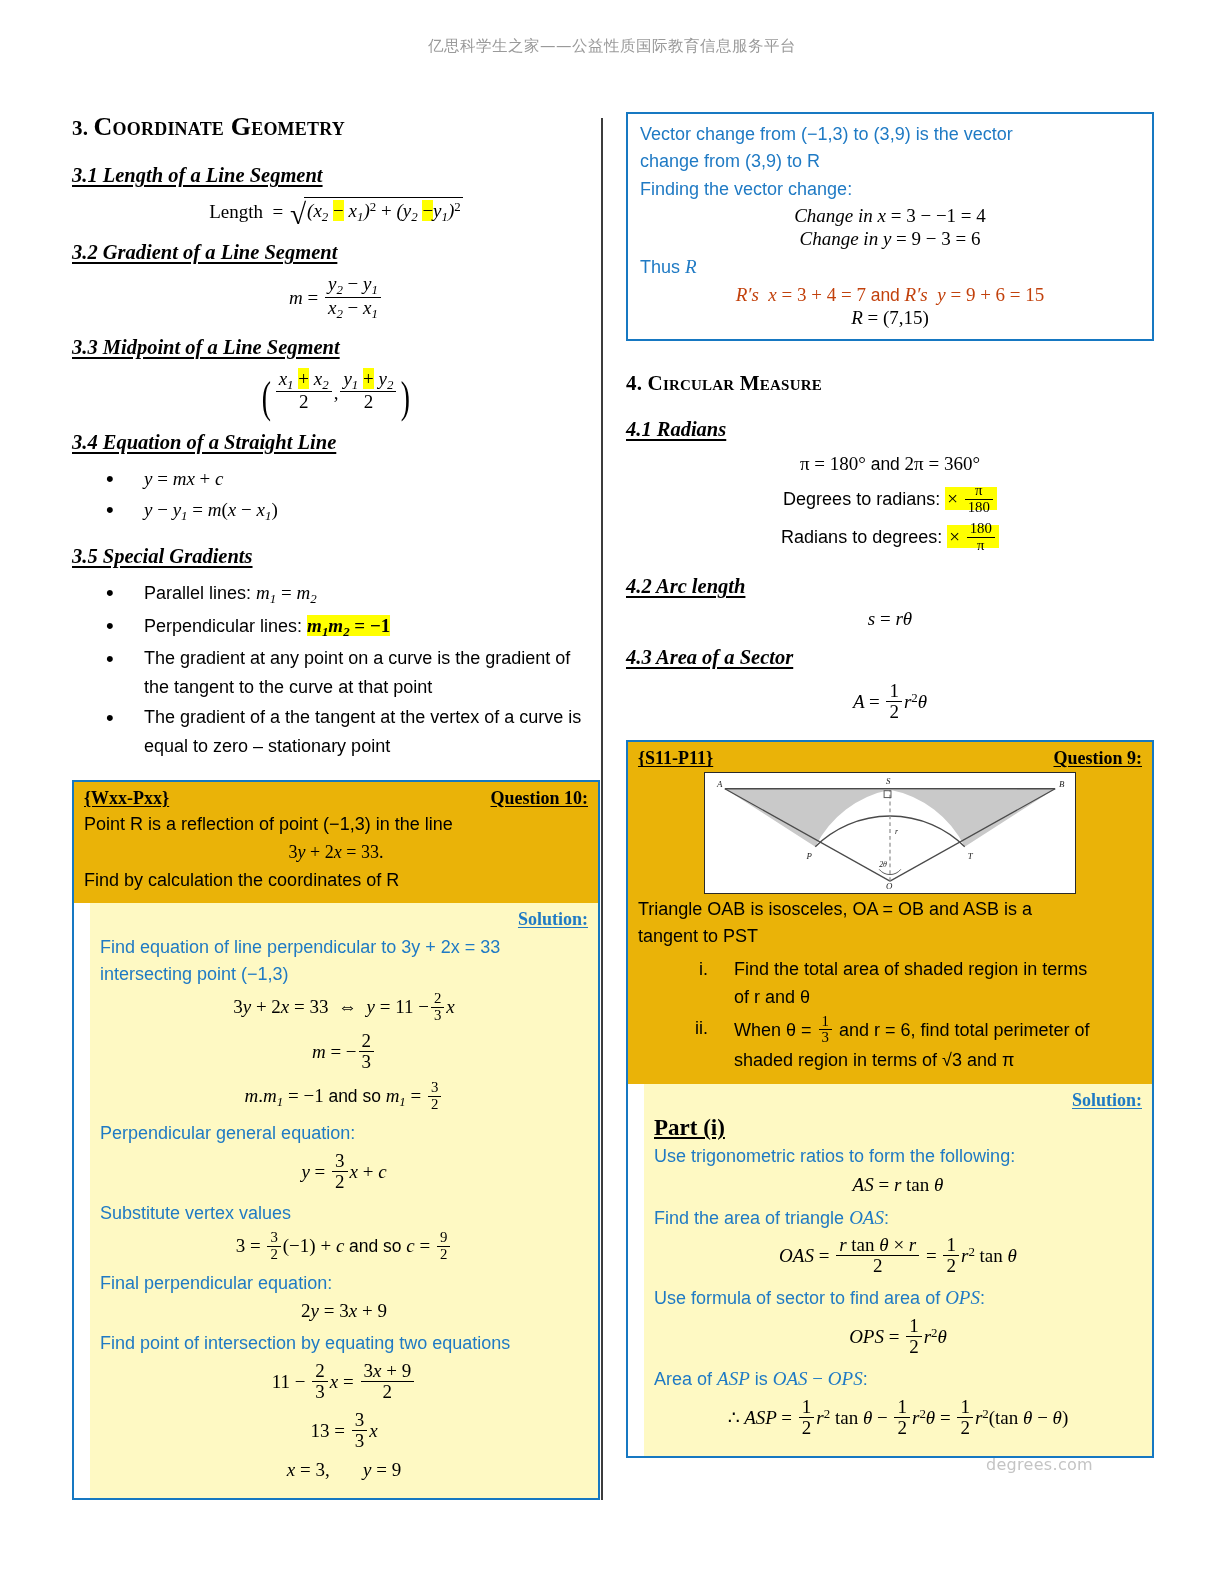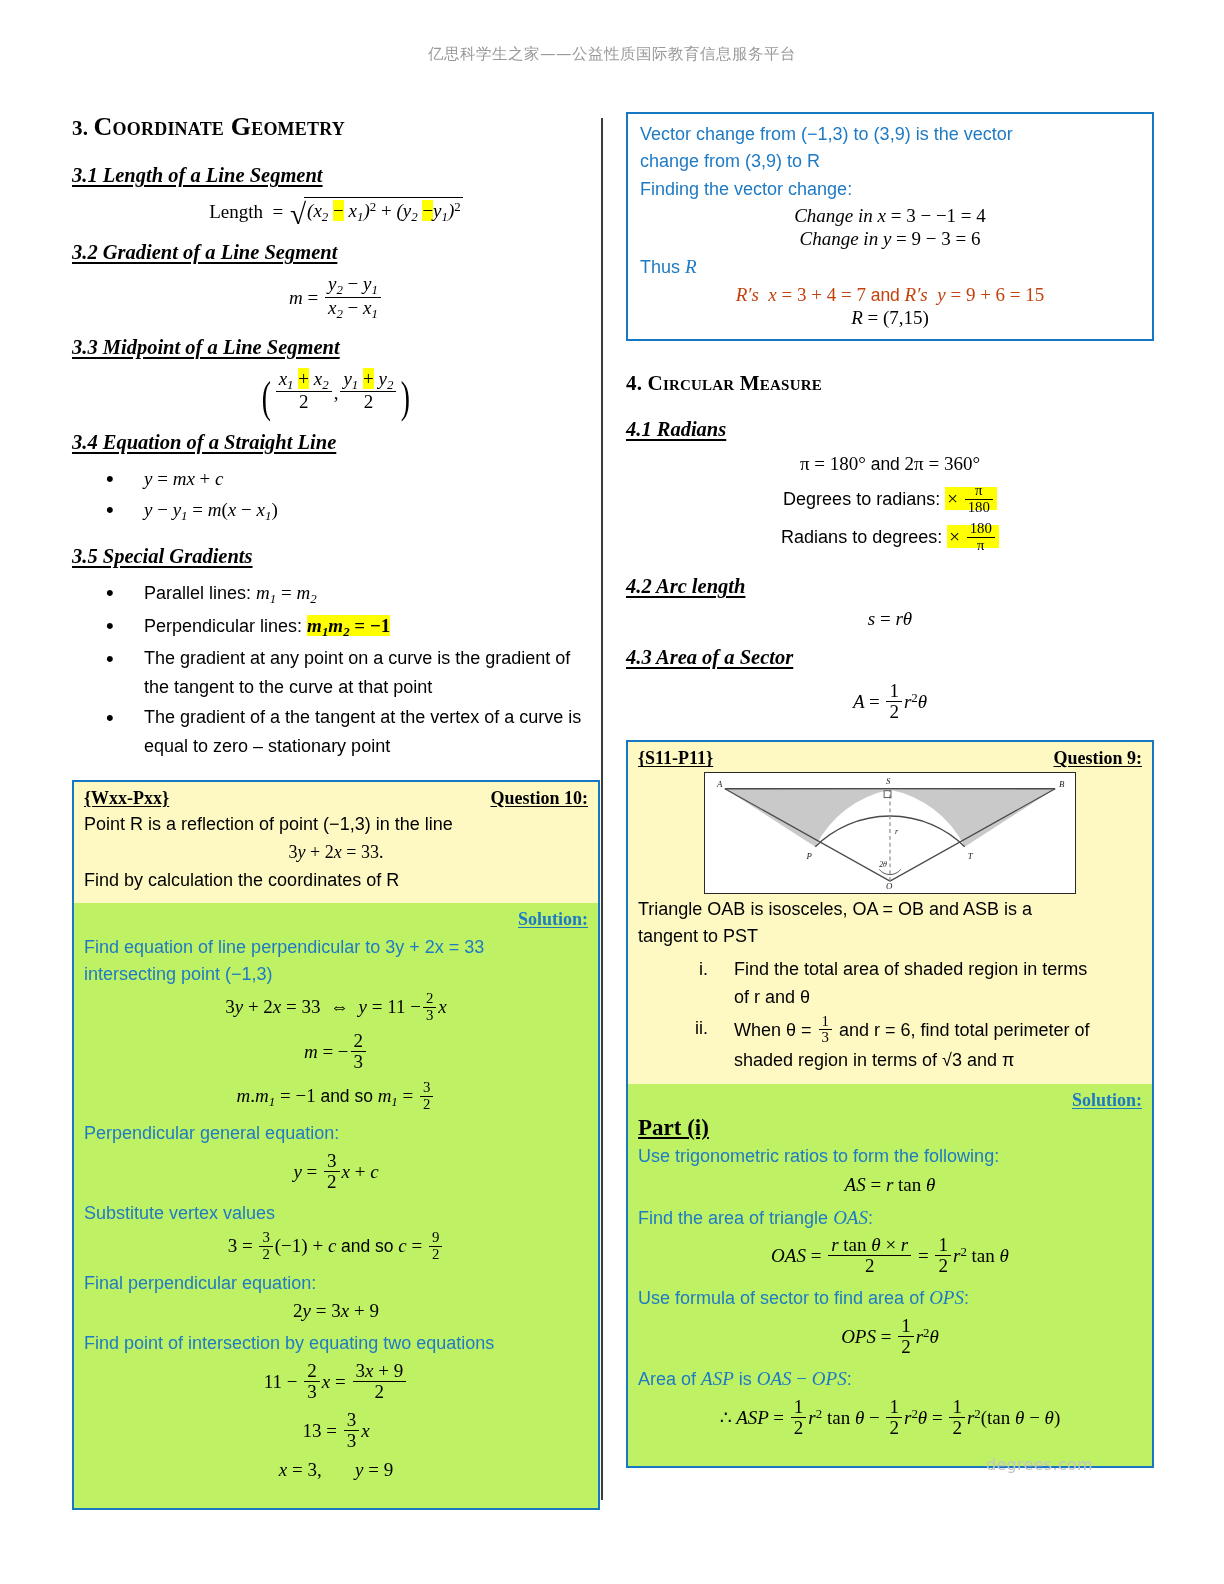--- a/index.html
+++ b/index.html
@@ -18,21 +18,21 @@
   .page {
     position: relative;
     width: 1224px;
     height: 1584px;
     box-sizing: border-box;
   }
 
   
   .site-header {
     position: absolute;
-    top: 44px;
+    top: 36px;
     left: 0;
     width: 1224px;
     text-align: center;
     font-size: 15.5px;
     color: #9a9a9a;
     letter-spacing: 0.5px;
     font-family: "DejaVu Sans", sans-serif;
   }
 
   
@@ -152,26 +152,27 @@
     line-height: 1.55;
   }
 
   
   .qbox {
     border: 2.5px solid #1678C2;
     background: #ffffff;
     box-sizing: border-box;
   }
   .qbox .band {
+    background: #eab308;
+    padding: 6px 10px 8px 10px;
+  }
+  .qbox .body {
     background: #fef9c3;
-    padding: 6px 10px 8px 10px;
-  }
-  .qbox .body {
-    background: #bef264;
-    padding: 4px 10px 26px 10px;
+    padding: 4px 10px 16px 10px;
+    margin-left: 16px;
   }
   .qhead {
     display: flex;
     justify-content: space-between;
     align-items: baseline;
     font-family: "Liberation Serif", serif;
     font-weight: bold;
     font-size: 18px;
     text-decoration: underline;
     text-underline-offset: 2px;

